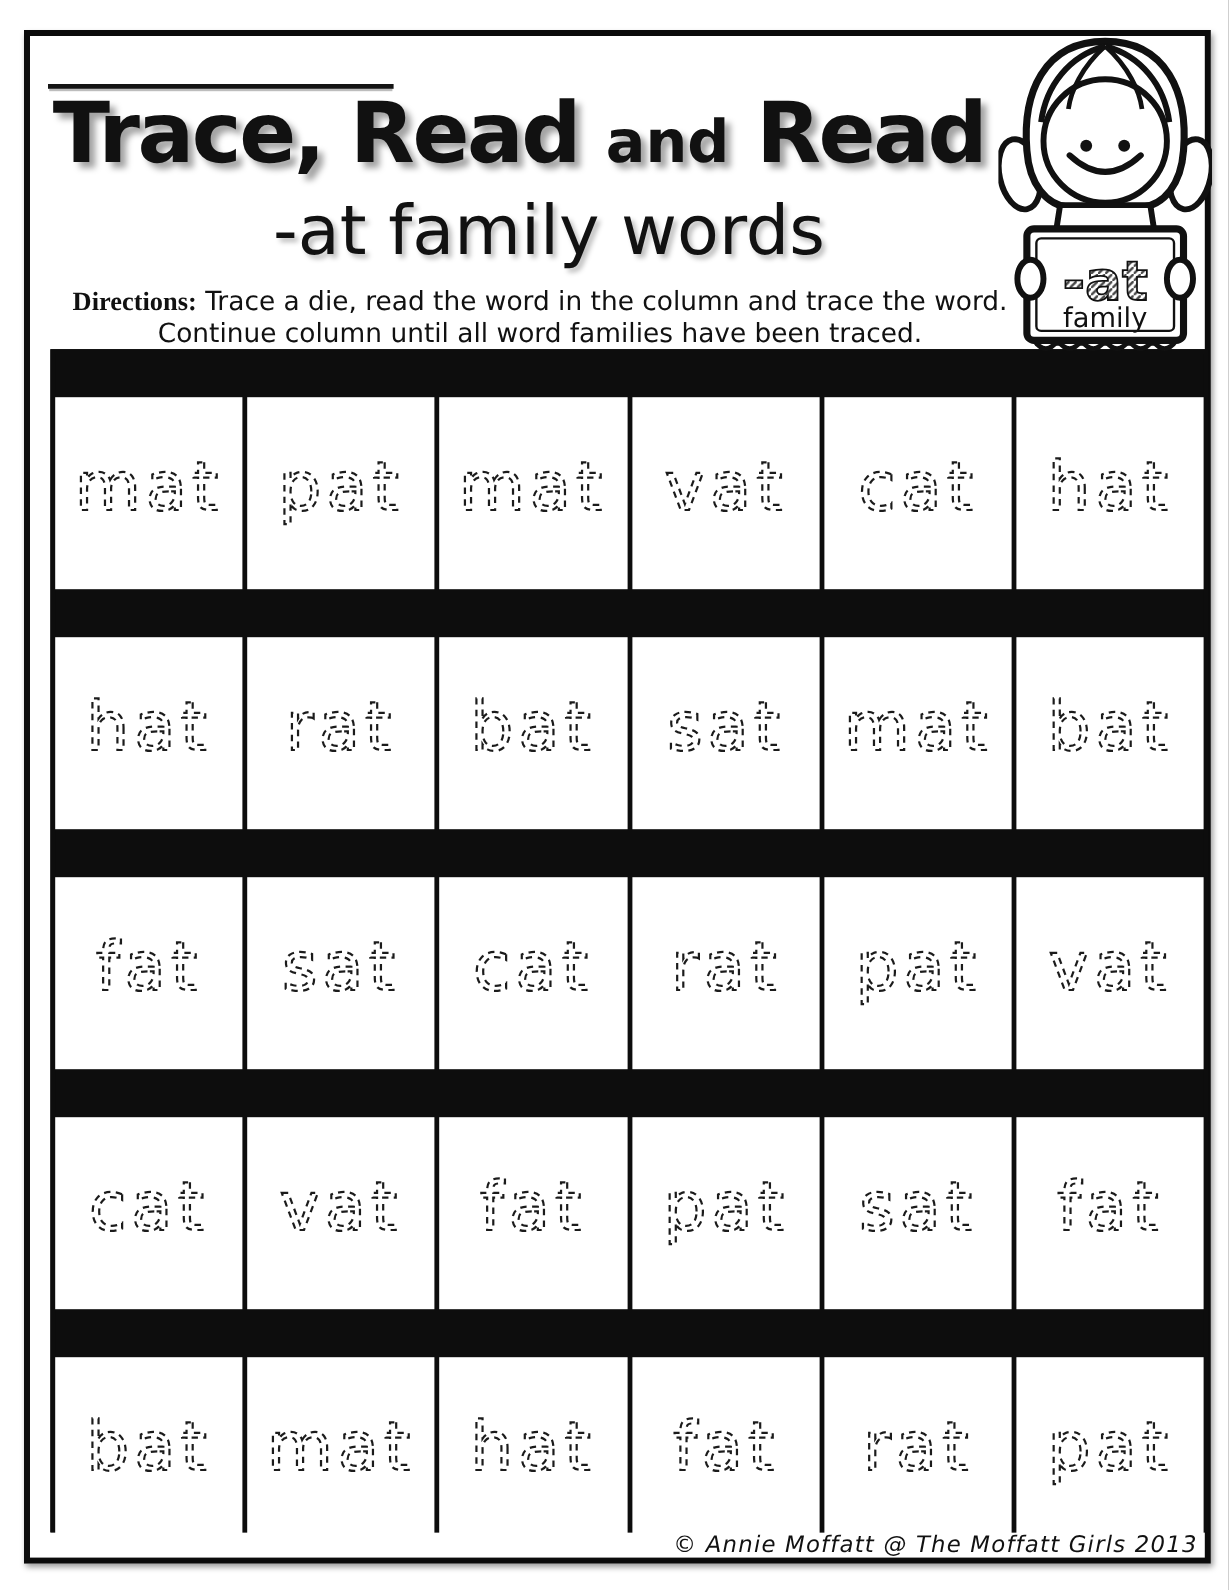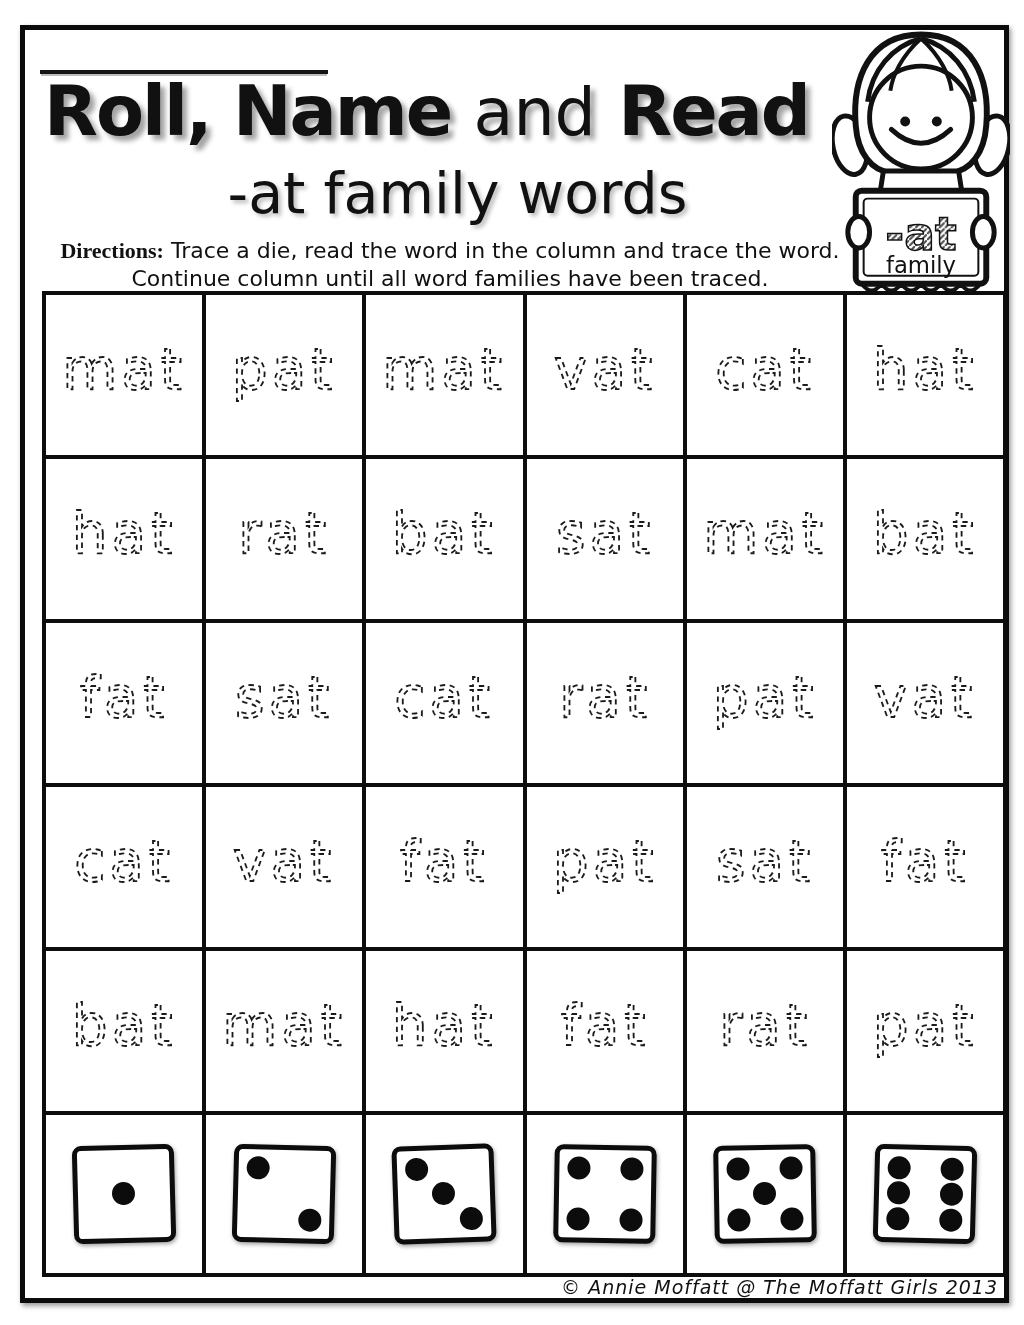--- a/index.html
+++ b/index.html
@@ -20,21 +20,21 @@
   .name-underline{
     display:inline-block;width:288px;border-bottom:4px solid #141414;
     height:40px;margin-left:8px;box-shadow:0 3px 0 -1px #bdbdbd;
   }
   .title{
     position:absolute;left:44px;top:70px;width:820px;z-index:3;
     font-size:70px;font-weight:bold;letter-spacing:-2px;white-space:nowrap;
     text-shadow:5px 5px 5px #a3a3a3;
   }
   .title .light{
-    font-weight:400;font-size:65px;letter-spacing:0;
+    font-weight:700;font-size:49px;letter-spacing:0;
   }
   .subtitle{
     position:absolute;left:0px;top:160px;width:915px;text-align:center;z-index:3;
     font-size:57px;font-weight:400;letter-spacing:0px;white-space:nowrap;
     text-shadow:3px 3px 4px #bdbdbd;
   }
   .directions{
     position:absolute;left:0px;width:900px;text-align:center;z-index:3;
     font-size:22px;line-height:26px;white-space:nowrap;
   }
@@ -42,21 +42,21 @@
   .directions.l2{top:266px;}
   .directions b{font-weight:bold;font-family:Liberation Serif, serif;}
   .girl{
     position:absolute;left:832px;top:26px;width:178px;height:278px;z-index:6;
   }
   .grid{
     position:absolute;left:42px;top:291px;width:965px;height:986px;z-index:4;
     display:grid;grid-template-columns:repeat(6,1fr);grid-template-rows:repeat(6,1fr);
     background:#0d0d0d;border:4px solid #0d0d0d;box-sizing:border-box;gap:4px;
   }
-  .cell{background:#fff;position:relative;display:flex;align-items:center;justify-content:center;}
+  .cell{background:#fff;position:relative;display:flex;align-items:center;justify-content:center;margin-top:36px;}
   .cell svg.trace{width:100%;height:100%;display:block;}
   .trace-text{
     font-family:"DejaVu Sans", sans-serif;font-size:58px;letter-spacing:4px;
     fill:none;stroke:#1b1b1b;stroke-width:1.9;stroke-dasharray:5.5 4.5;
   }
   .die{
     width:102px;height:98px;border:5px solid #0c0c0c;border-radius:9px;
     box-sizing:border-box;background:#fff;display:grid;
     grid-template-columns:repeat(3,1fr);grid-template-rows:repeat(3,1fr);
     padding:6px;box-shadow:1px 2px 4px #9f9f9f;
@@ -76,21 +76,21 @@
 </head>
 <body>
 
 <div class="page-border"></div>
 
 <div class="name-row">
   <span class="name-underline"></span>
 </div>
 
 <div class="title">
-  <span>Roll, Name</span>
+  <span>Trace, Read</span>
   <span class="light">and</span>
   <span>Read</span>
 </div>
 
 <div class="subtitle">-at family words</div>
 
 <div class="directions l1">
   <b>Directions:</b>
   <span>Trace a die, read the word in the column and trace the word.</span>
 </div>

